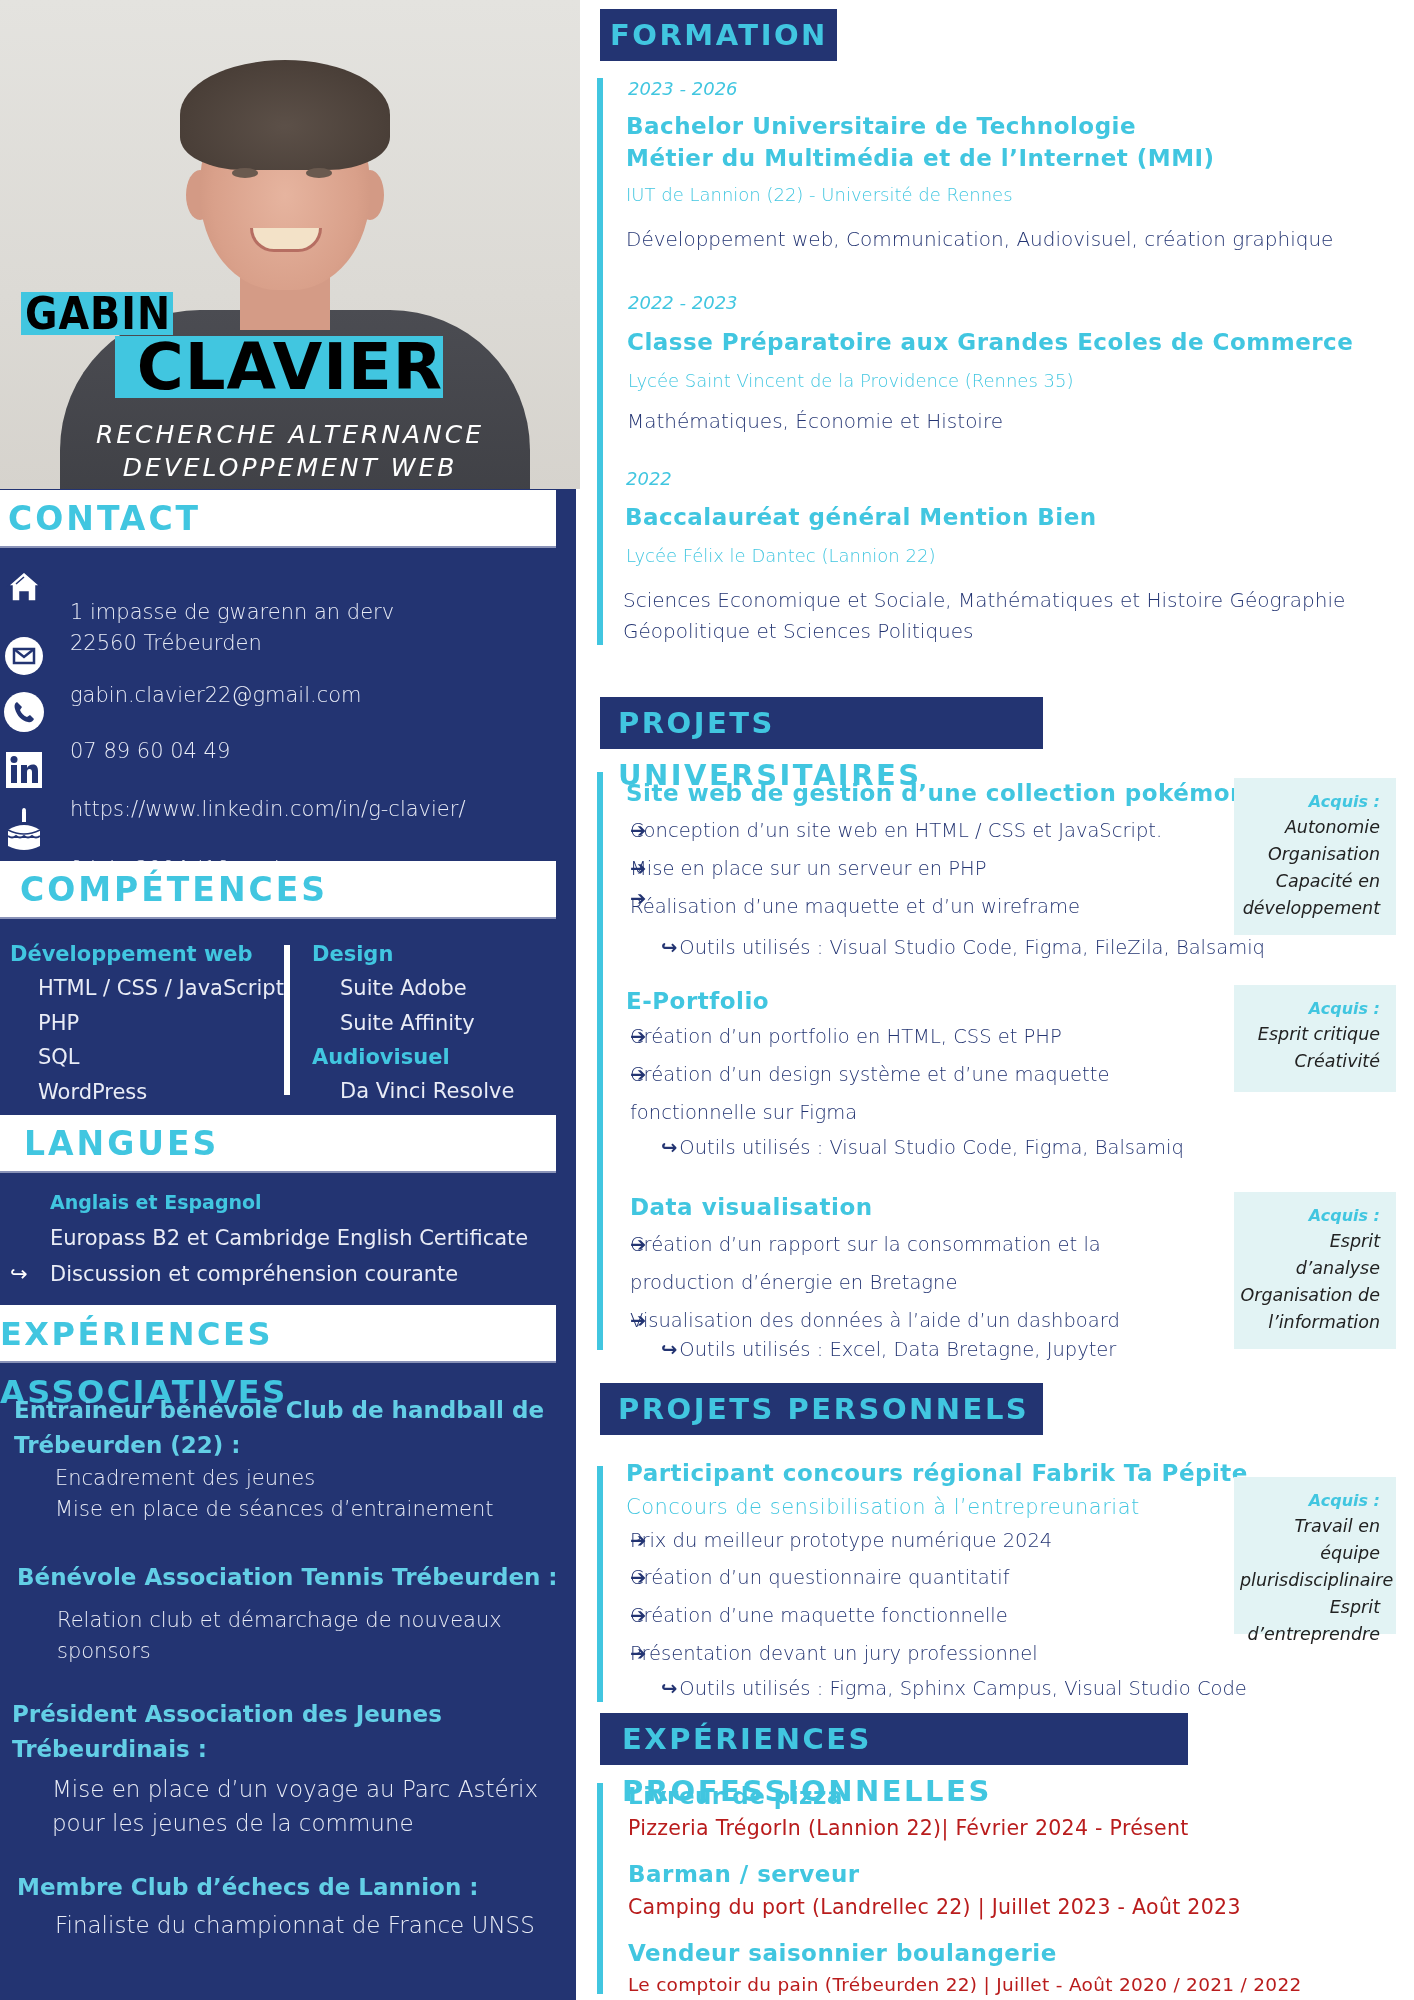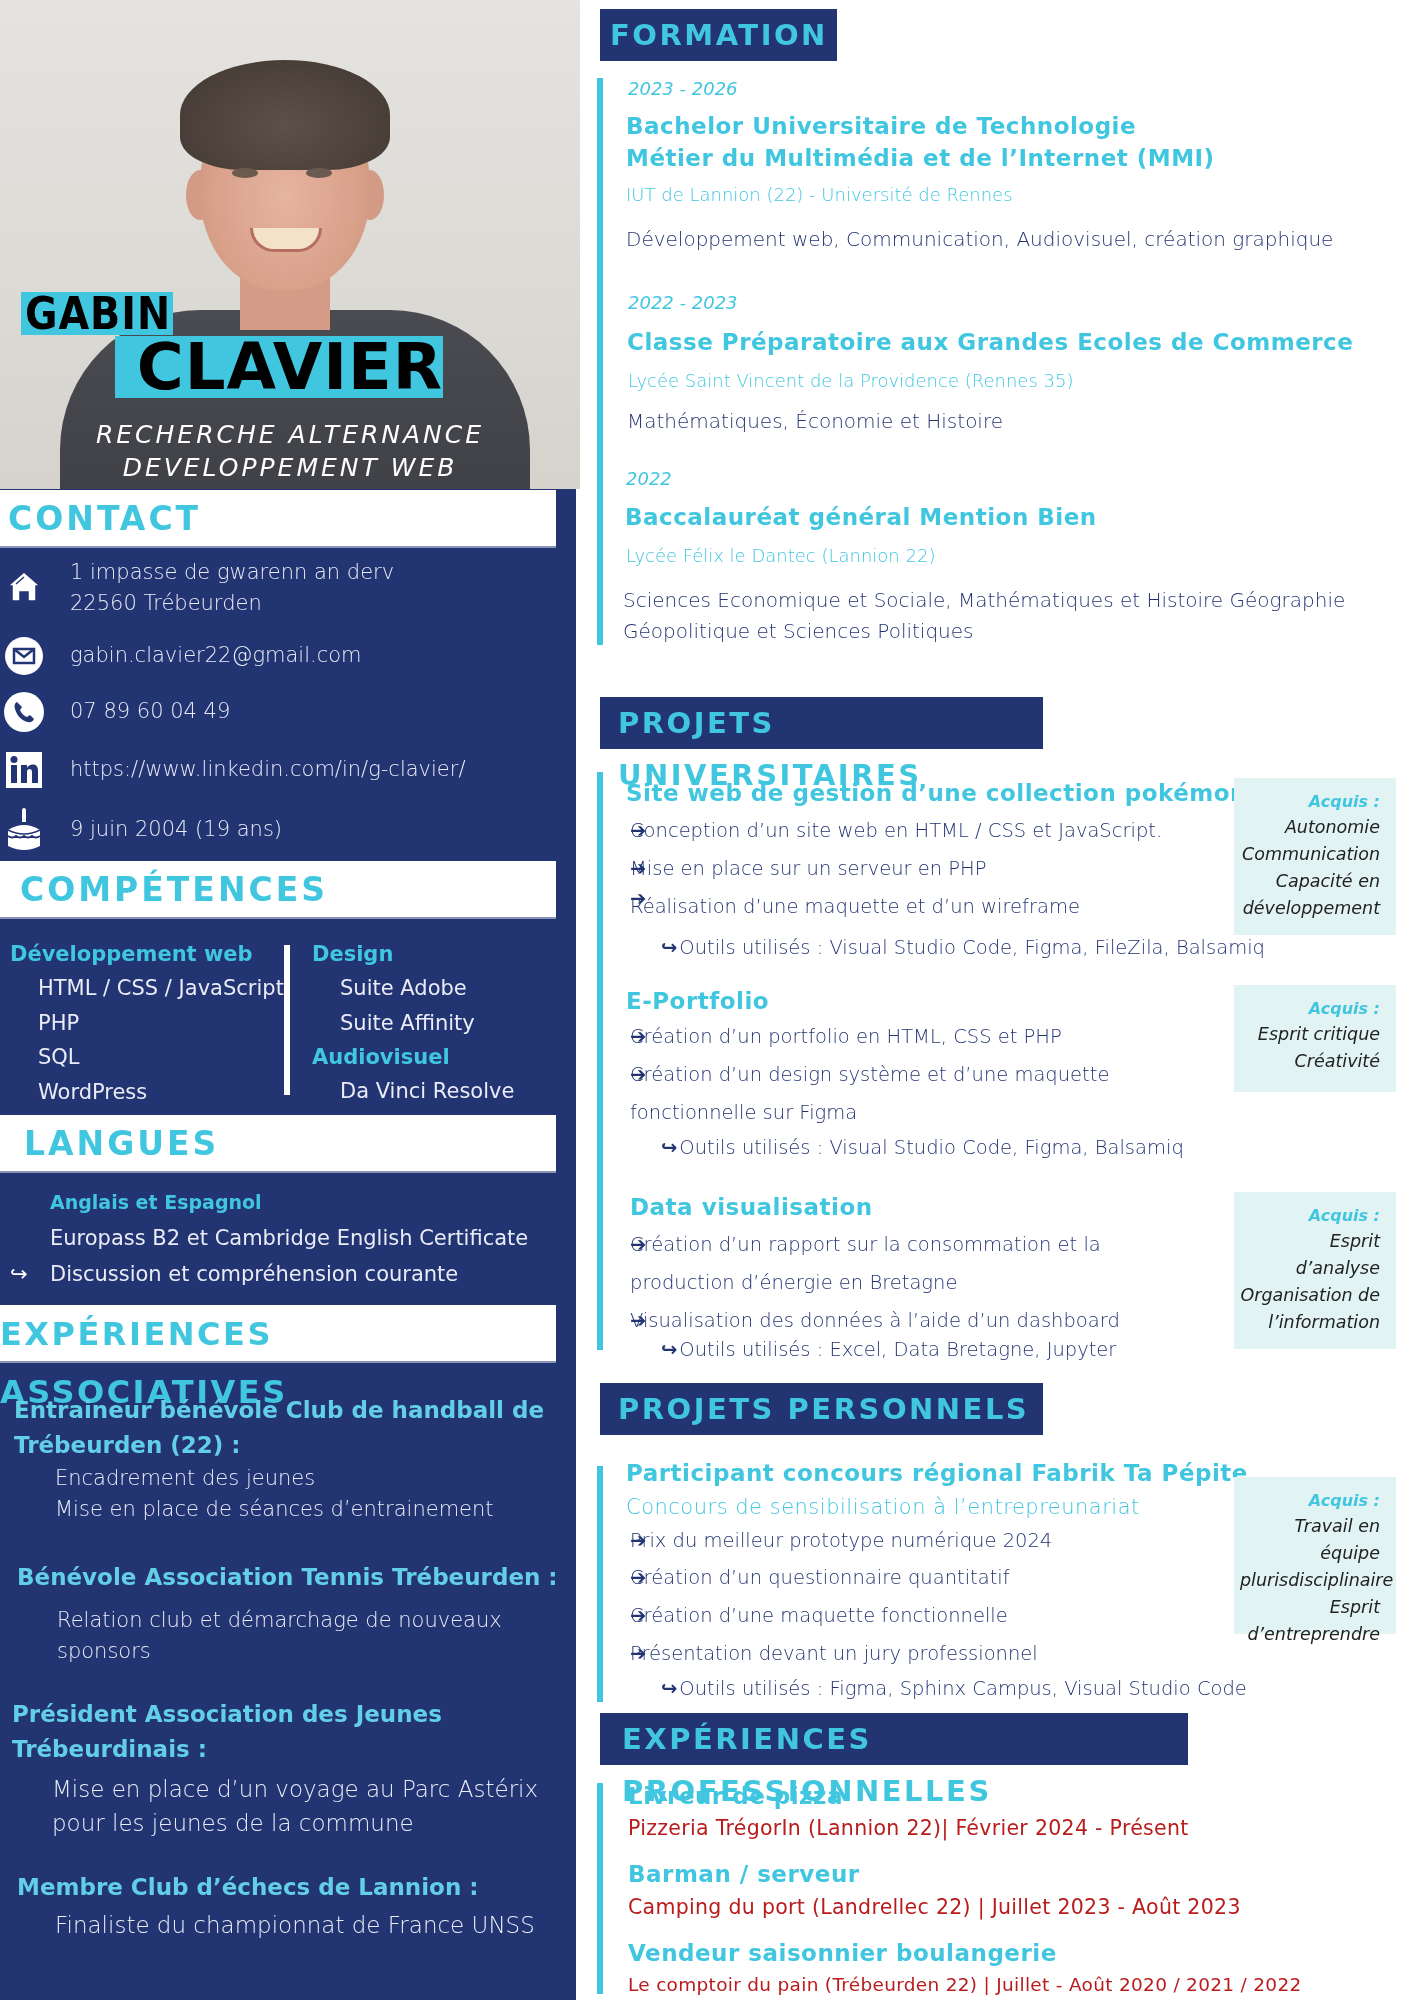--- a/index.html
+++ b/index.html
@@ -54,21 +54,21 @@
   }
   .side-head {
     position: absolute; left: 0; width: 556px; height: 58px; background: #ffffff;
     border-bottom: 2px solid #8a93b8;
     color: #41c6e0; font-weight: bold; font-size: 33px; letter-spacing: 3px; line-height: 58px;
     font-family: "DejaVu Sans", sans-serif;
   }
 
   .contact-row { position: absolute; left: 0; display: flex; align-items: center; }
   .contact-row .ico { width: 44px; height: 44px; margin-left: 2px; display:flex; align-items:center; justify-content:center; }
-  .contact-row .txt { position: absolute; left: 70px; color: #e9ecf6; font-size: 21px; line-height: 31px; white-space: nowrap; font-weight: 300; }
+  .contact-row .txt { position: absolute; left: 70px; color: #e9ecf6; font-size: 21px; line-height: 31px; white-space: nowrap; font-weight: 300; margin-top: 40px; }
 
   .skills-col { position: absolute; }
   .skill-cat { color: #41c6e0; font-weight: bold; font-size: 21px; line-height: 34px; }
   .skill-item { color: #e9ecf6; font-size: 21px; line-height: 34.5px; padding-left: 28px; }
   .skills-divider { position: absolute; left: 284px; top: 945px; width: 6px; height: 150px; background: #ffffff; }
 
   .lang-title { position:absolute; left: 50px; top: 1191px; color:#41c6e0; font-weight:bold; font-size:19px; }
   .lang-line { position:absolute; left: 50px; color:#e9ecf6; font-size:21px; white-space:nowrap; }
 
   .asso-title { position:absolute; color:#63cfe6; font-weight:bold; font-size:23px; line-height:35px; }
@@ -286,21 +286,21 @@
     <span class="btxt">Mise en place sur un serveur en PHP</span>
   </div>
 <div class="p-bullet" style="left:580px; top:888px;">
     <span class="arrow" style="margin-top:-8px;">➔</span>
     <span class="btxt">Réalisation d’une maquette et d’un wireframe</span>
   </div>
 <div class="p-tools" style="left:661px; top:936px;"><span class="hook">↪</span><span>Outils utilisés : Visual Studio Code, Figma, FileZila, Balsamiq</span></div>
 <div class="acquis" style="top:778px; height:157px;">
   <div class="al">Acquis :</div>
   <div>Autonomie</div>
-  <div>Communication</div>
+  <div>Organisation</div>
   <div>Capacité en</div>
   <div>développement</div>
 </div>
 
 <div class="p-title" style="left:626px; top:988px;">E-Portfolio</div>
 <div class="p-bullet" style="left:580px; top:1018px;">
     <span class="arrow">➔</span>
     <span class="btxt">Création d’un portfolio en HTML, CSS et PHP</span>
   </div>
 <div class="p-bullet" style="left:580px; top:1056px;">

